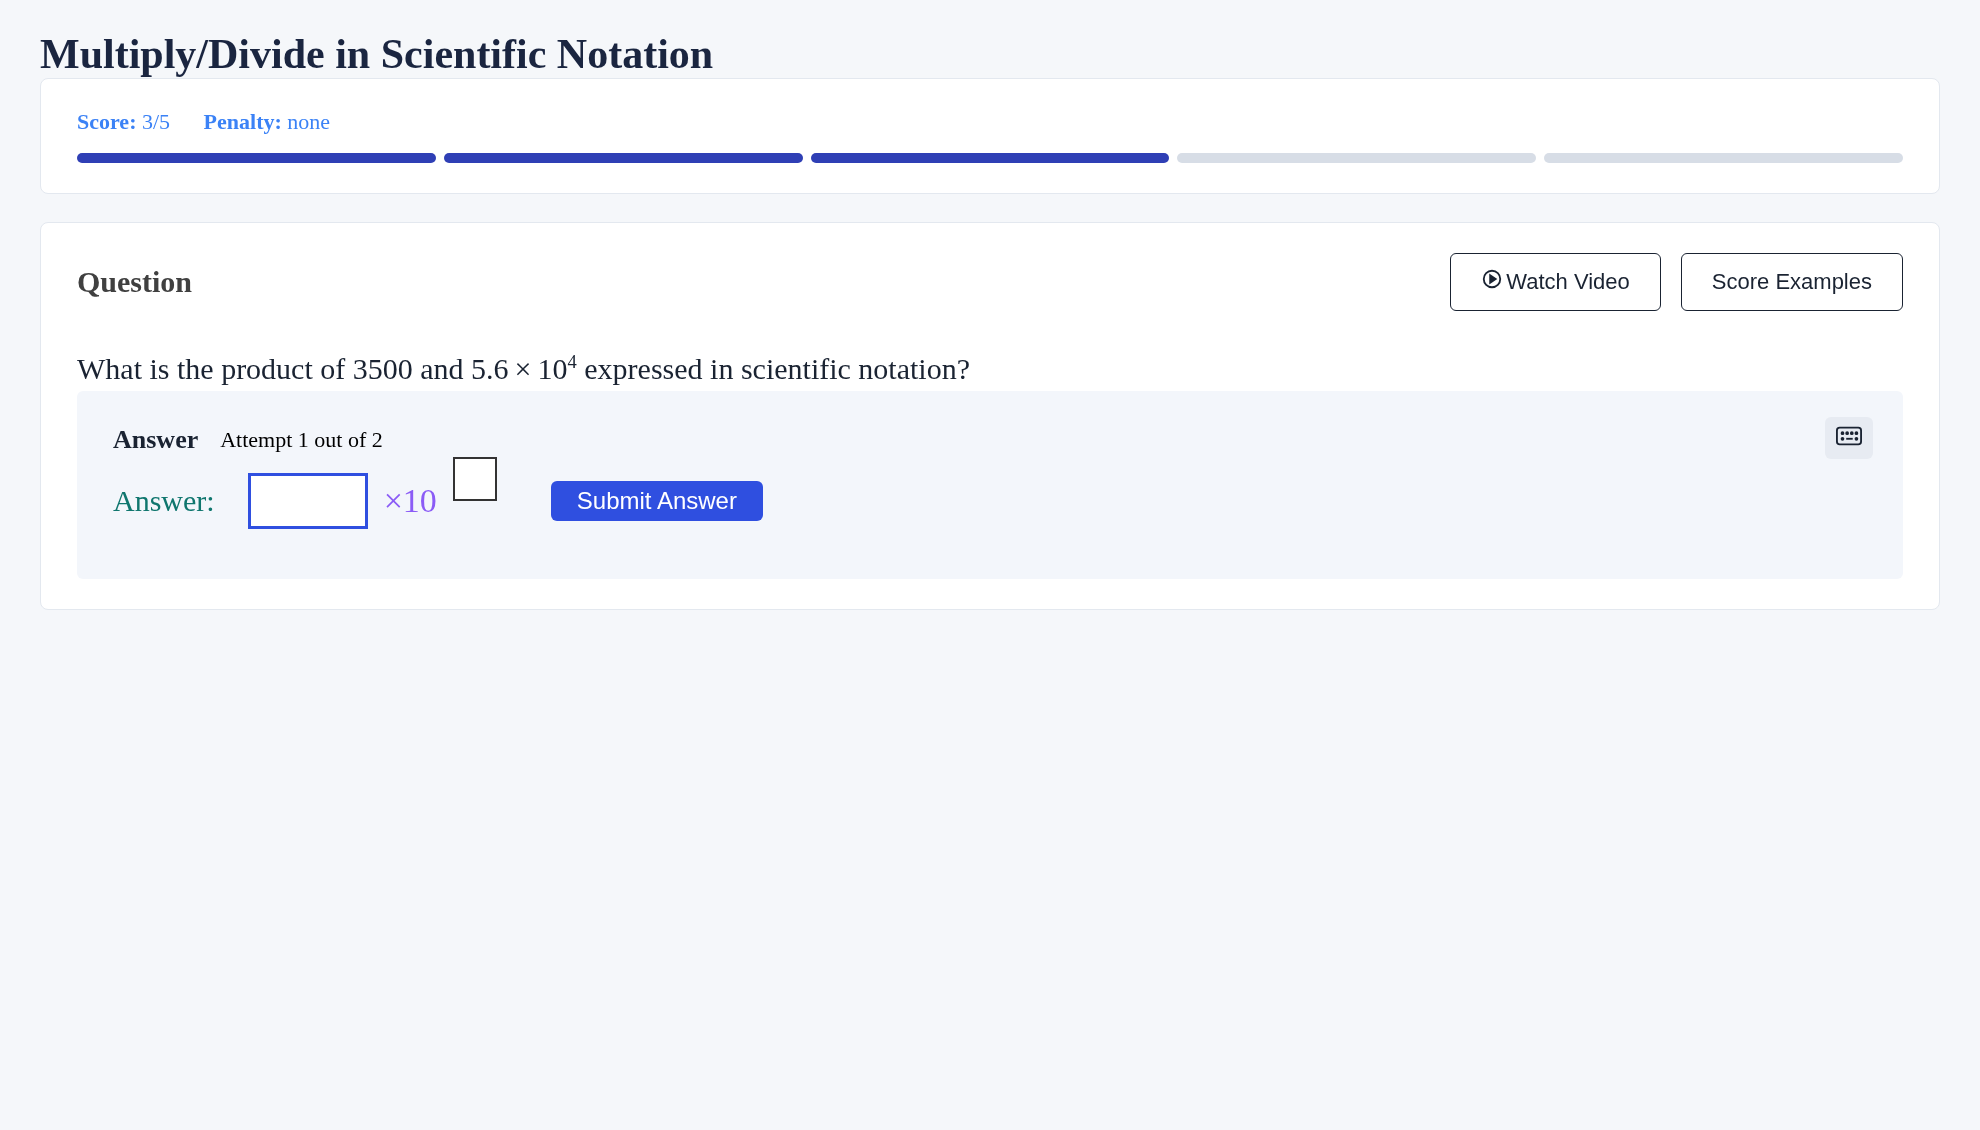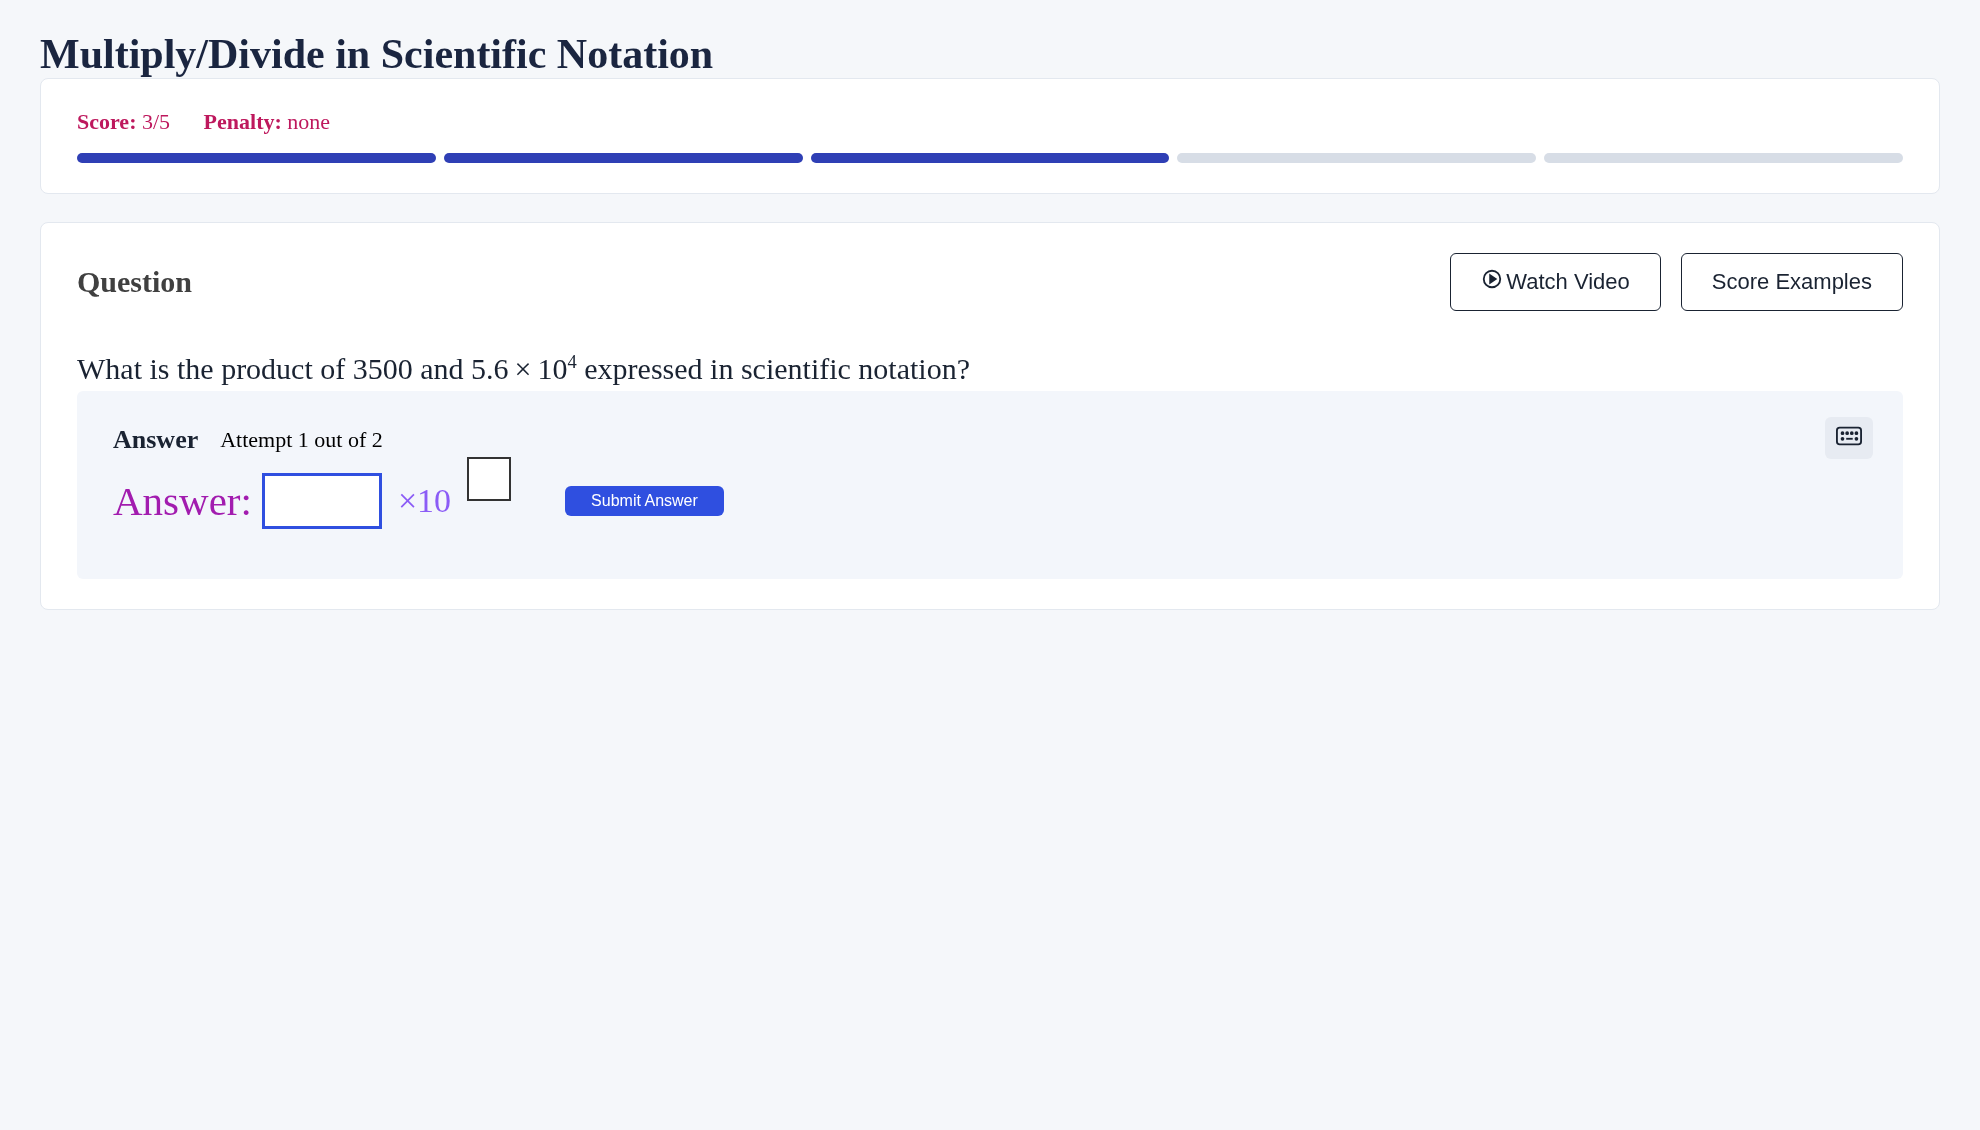--- a/index.html
+++ b/index.html
@@ -16,21 +16,21 @@
   }
   .card {
     background: #fff;
     border: 1px solid #e3e8ef;
     border-radius: 8px;
     padding: 30px 36px;
     margin-bottom: 28px;
   }
   .score-row {
     font-size: 22px;
-    color: #be185d;
+    color: #3b82f6;
     margin-bottom: 18px;
   }
   .score-row .label { font-weight: 700; }
   .score-row .penalty-label { font-weight: 700; margin-left: 28px; }
   .score-row .penalty-value { font-weight: 400; }
   .progress {
     display: flex;
     gap: 8px;
   }
   .progress-seg {
@@ -113,23 +113,23 @@
     cursor: pointer;
   }
   .kbd-btn svg { width: 26px; height: 20px; stroke: #1a2332; }
 
   .answer-row {
     display: flex;
     align-items: center;
     gap: 10px;
   }
   .answer-prefix {
-    font-size: 41px;
-    color: #a21caf;
-    margin-right: 0;
+    font-size: 30px;
+    color: #0f766e;
+    margin-right: 23px;
   }
   .coeff-input {
     width: 120px;
     height: 56px;
     border: 3px solid #2f4fe0;
     font-size: 28px;
     text-align: center;
     font-family: Georgia, serif;
     outline: none;
     background: #fff;
@@ -151,21 +151,21 @@
     position: relative;
     top: -22px;
     background: #fff;
   }
   .submit-btn {
     background: #2f4fe0;
     color: #fff;
     border: none;
     border-radius: 6px;
     padding: 6px 26px;
-    font-size: 16px;
+    font-size: 24px;
     font-family: -apple-system, "Segoe UI", sans-serif;
     cursor: pointer;
     margin-left: 44px;
   }
 </style>
 </head>
 <body>
 
 <h1 class="page-title">Multiply/Divide in Scientific Notation</h1>
 

